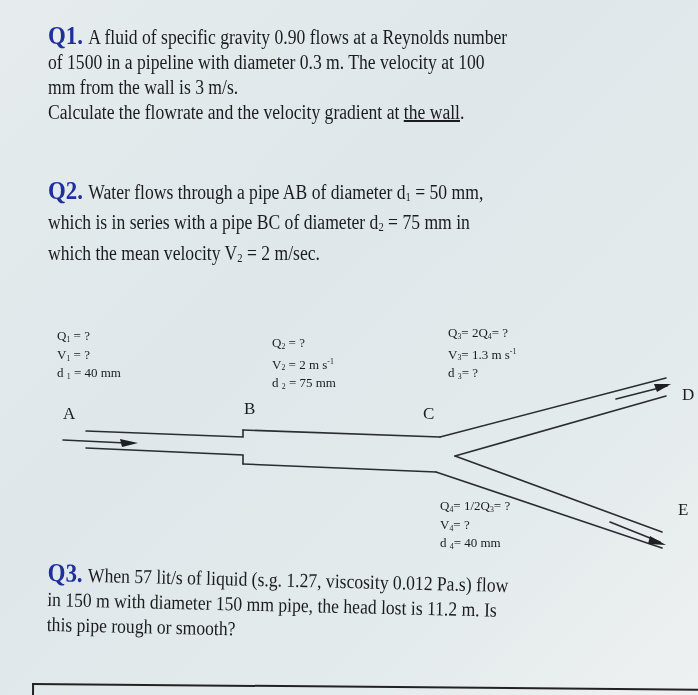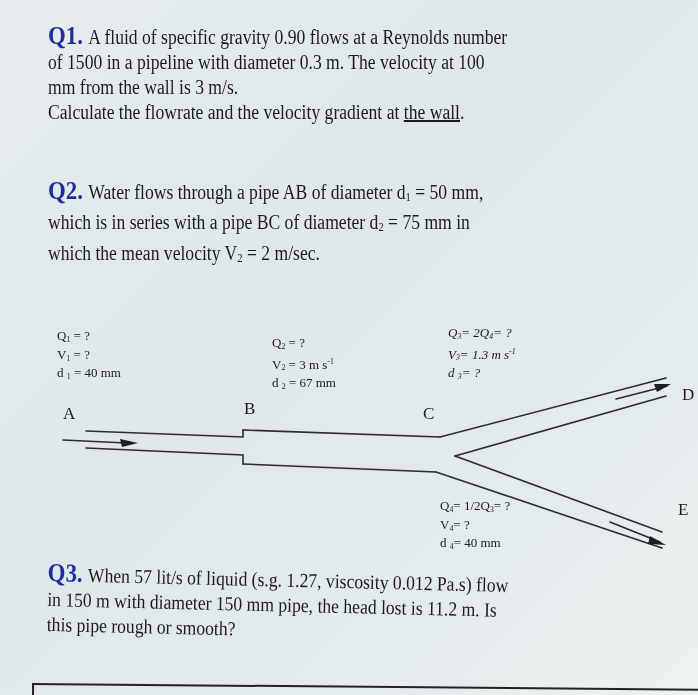--- a/index.html
+++ b/index.html
@@ -41,25 +41,25 @@
 </div>
 
 <div class="lab" style="left:57px; top:328px;">
   <div><span>Q</span><sub>1</sub><span> = ?</span></div>
   <div><span>V</span><sub>1</sub><span> = ?</span></div>
   <div><span>d </span><sub>1</sub><span> = 40 mm</span></div>
 </div>
 
 <div class="lab" style="left:272px; top:335px;">
   <div><span>Q</span><sub>2</sub><span> = ?</span></div>
-  <div><span>V</span><sub>2</sub><span> = 3 m s</span><sup>-1</sup></div>
-  <div><span>d </span><sub>2</sub><span> = 67 mm</span></div>
+  <div><span>V</span><sub>2</sub><span> = 2 m s</span><sup>-1</sup></div>
+  <div><span>d </span><sub>2</sub><span> = 75 mm</span></div>
 </div>
 
-<div class="lab" style="left:448px; top:325px;font-style:italic;">
+<div class="lab" style="left:448px; top:325px;">
   <div><span>Q</span><sub>3</sub><span>= 2Q</span><sub>4</sub><span>= ?</span></div>
   <div><span>V</span><sub>3</sub><span>= 1.3 m s</span><sup>-1</sup></div>
   <div><span>d </span><sub>3</sub><span>= ?</span></div>
 </div>
 
 <div class="lab" style="left:440px; top:498px;">
   <div><span>Q</span><sub>4</sub><span>= 1/2Q</span><sub>3</sub><span>= ?</span></div>
   <div><span>V</span><sub>4</sub><span>= ?</span></div>
   <div><span>d </span><sub>4</sub><span>= 40 mm</span></div>
 </div>

